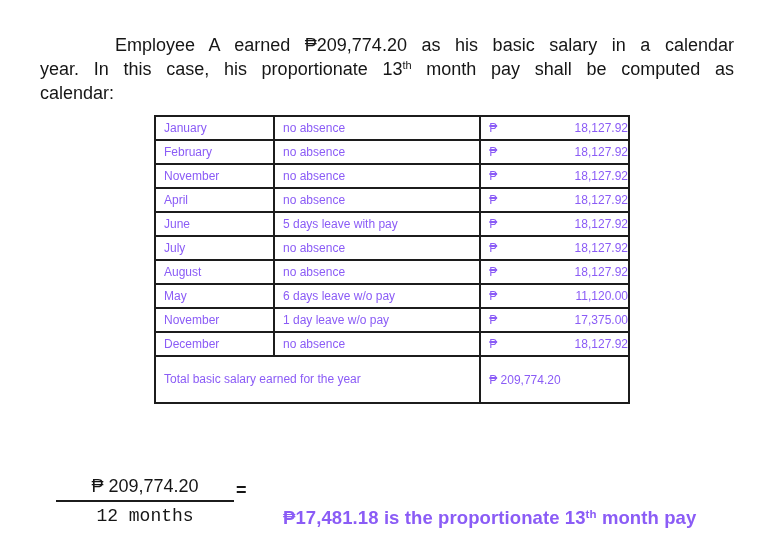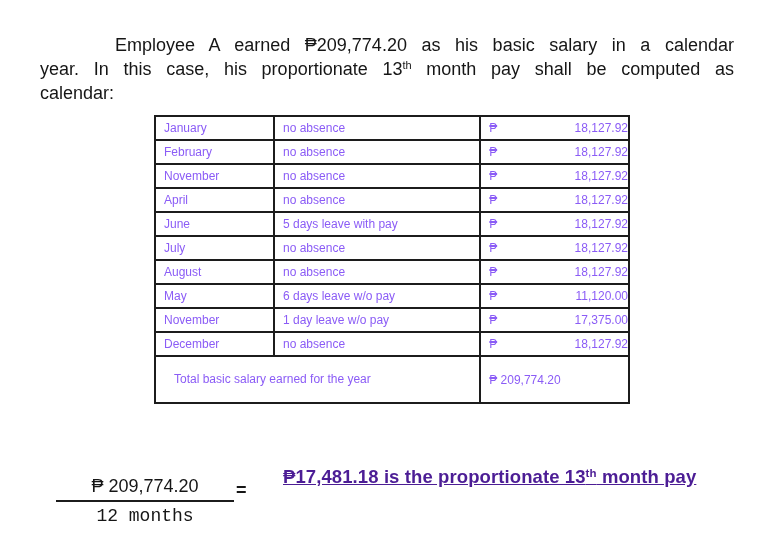--- a/index.html
+++ b/index.html
@@ -66,21 +66,21 @@
     display: flex;
     justify-content: space-between;
     align-items: baseline;
   }
   tr.total-row td { height: 47px; }
   td.c-total-label {
     vertical-align: top;
     padding-top: 1px;
     line-height: 23px;
   }
-  td.c-total-label .lbl { display: block; width: 305px; margin-left: 10px; }
+  td.c-total-label .lbl { display: block; width: 305px; }
   td.c-total-amt {
     vertical-align: bottom;
     padding: 0 7px 2px 10px;
     white-space: nowrap;
   }
 
   
   .formula { position: absolute; left: 0; top: 0; }
   .fraction {
     position: absolute;
@@ -101,27 +101,26 @@
     position: absolute;
     left: 236px;
     top: 480px;
     font-size: 18px;
     font-weight: 700;
     color: #161616;
   }
   .result-text {
     position: absolute;
     left: 283px;
-    top: 466px;
+    top: 507px;
     font-size: 18.5px;
     font-weight: 700;
     letter-spacing: 0.1px;
     white-space: nowrap;
-    color: #4c1d95;
-    text-decoration: underline;
+    color: #8b5cf6;
   }
   .result-text sup.sp { font-size: 11.5px; top: -6px; }
 </style>
 </head>
 <body>
 
 <div class="page">
 
   <div class="intro">
     <div class="line justified first"><span>Employee A earned ₱209,774.20 as his basic salary in a calendar</span></div>

